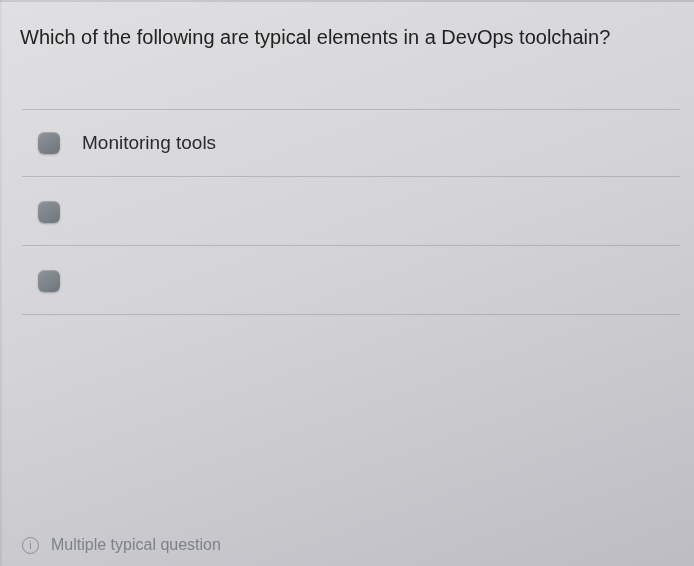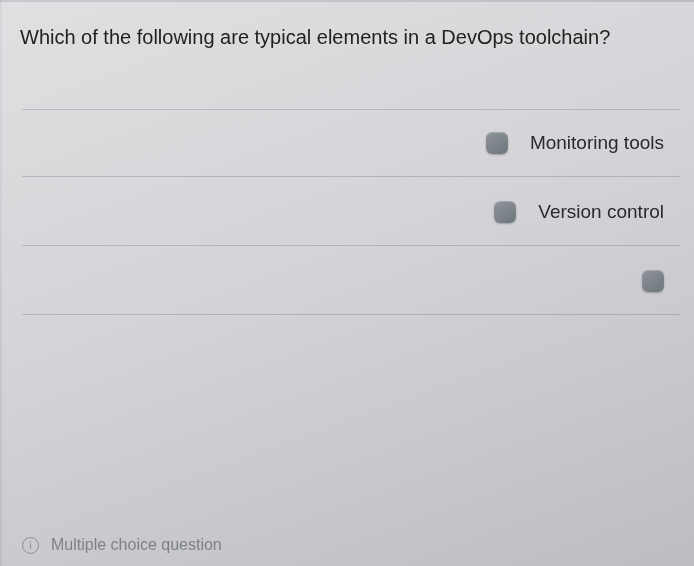--- a/index.html
+++ b/index.html
@@ -18,21 +18,20 @@
     line-height: 1.35;
     margin-bottom: 58px;
   }
   .options { }
   .option-row {
     display: flex;
     align-items: center;
     gap: 18px;
     padding: 20px 14px 20px 14px;
     border-bottom: 1px solid rgba(120,120,128,0.35);
-    justify-content: flex-end;
   }
   .option-row:first-child { border-top: 1px solid rgba(120,120,128,0.35); }
   .checkbox {
     width: 22px;
     height: 22px;
     flex: 0 0 22px;
     border-radius: 6px;
     background: linear-gradient(145deg, #8e9499, #6e757c);
     box-shadow: inset 0 1px 1px rgba(255,255,255,0.25), 0 1px 2px rgba(0,0,0,0.25);
   }
@@ -71,25 +70,24 @@
 <div class="options">
 
   <div class="option-row">
     <div class="checkbox"></div>
     <div class="option-label">Monitoring tools</div>
   </div>
 
 
   <div class="option-row">
     <div class="checkbox"></div>
-    <div class="option-label">Version control</div>
   </div>
 
   <div class="option-row">
     <div class="checkbox"></div>
   </div>
 
 </div>
 
 <div class="footer">
   <span class="info-icon">i</span>
-  <span>Multiple choice question</span>
+  <span>Multiple typical question</span>
 </div>
 
 </body></html>

